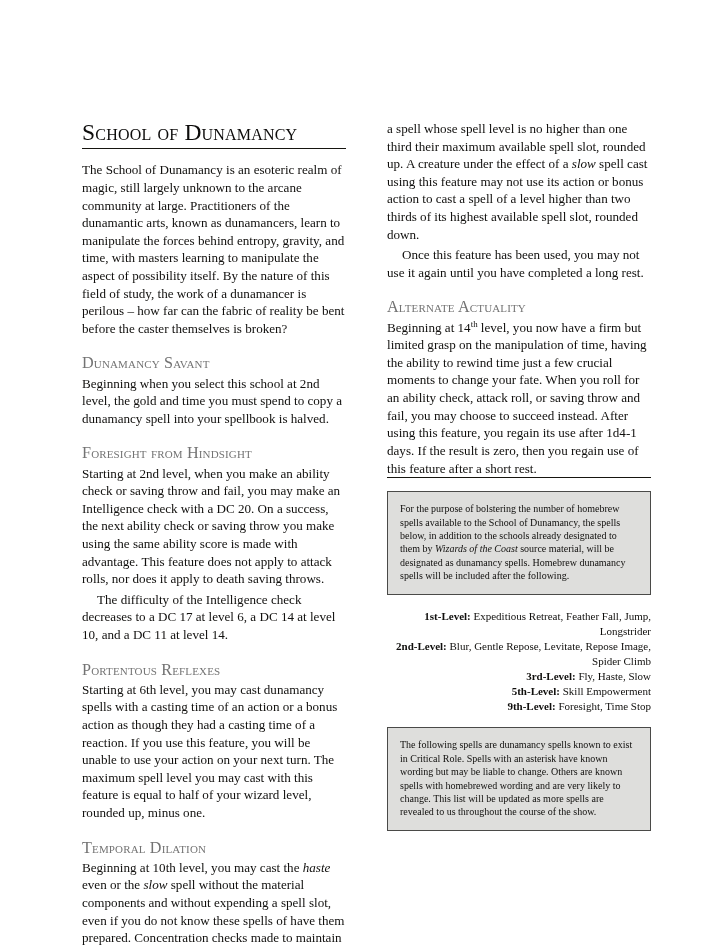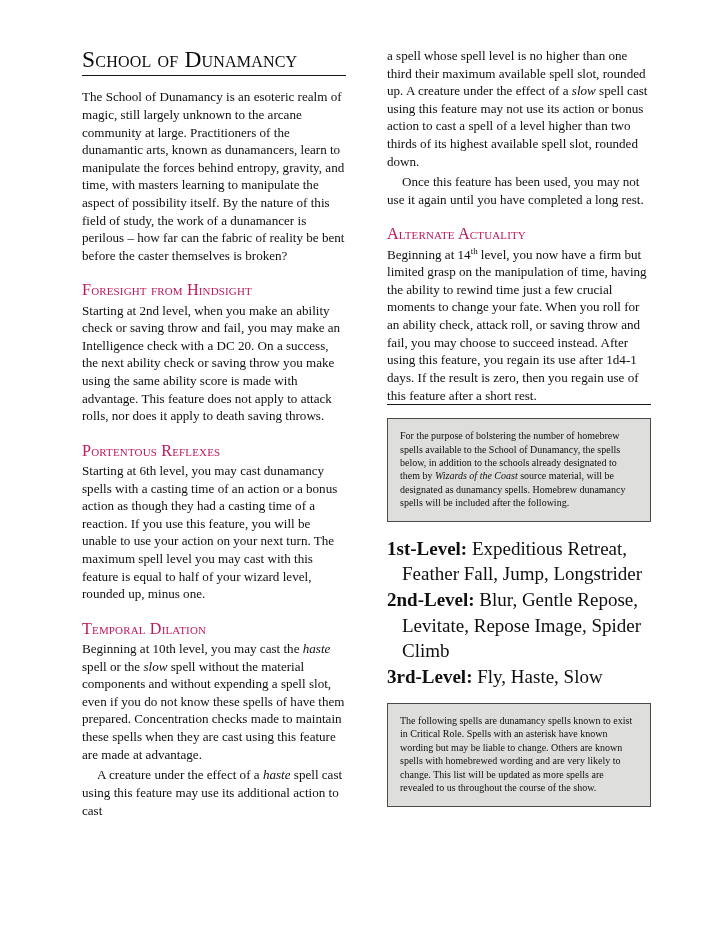--- a/index.html
+++ b/index.html
@@ -13,21 +13,21 @@
     font-family: "Liberation Serif", "DejaVu Serif", serif;
     color: #100f0d;
     overflow: hidden;
   }
 
   .page {
     position: relative;
     width: 728px;
     height: 946px;
     box-sizing: border-box;
-    padding: 47px 80px 40px 82px;
+    padding: 120px 80px 40px 82px;
     background: #ffffff;
   }
 
   .columns {
     display: flex;
     flex-direction: row;
     align-items: flex-start;
     gap: 41px;
     height: 100%;
   }
@@ -56,21 +56,21 @@
     height: 0;
   }
   h2.feature {
     margin: 17px 0 2px 0;
     padding: 0;
     font-weight: normal;
     font-size: 16.2px;
     line-height: 1.12;
     font-variant: small-caps;
     letter-spacing: 0.15px;
-    color: #be185d;
+    color: #737373;
   }
 
   
   p.body {
     margin: 0;
     padding: 0;
     font-size: 13.1px;
     line-height: 1.345;
     text-align: left;
   }
@@ -100,50 +100,54 @@
     line-height: 1.345;
   }
 
   
   .spell-list {
     margin: 14px 0 0 0;
     padding: 0;
     list-style: none;
   }
   .spell-list li {
-    font-size: 19px;
+    font-size: 11px;
     line-height: 1.345;
     padding-left: 15px;
     text-indent: -15px;
     margin: 0 0 0.5px 0;
+    text-align: right;
   }
   .spell-list .lvl { font-weight: bold; }
 </style>
 </head>
 <body>
 
 <div class="page">
   <div class="columns">
 
     <div class="col">
 
       <h1 class="major">School of Dunamancy</h1>
       <hr class="rule">
 
       <p class="body">The School of Dunamancy is an esoteric realm of magic, still largely unknown to the arcane community at large. Practitioners of the dunamantic arts, known as dunamancers, learn to manipulate the forces behind entropy, gravity, and time, with masters learning to manipulate the aspect of possibility itself. By the nature of this field of study, the work of a dunamancer is perilous – how far can the fabric of reality be bent before the caster themselves is broken?</p>
 
+      <h2 class="feature">Dunamancy Savant</h2>
+      <p class="body">Beginning when you select this school at 2nd level, the gold and time you must spend to copy a dunamancy spell into your spellbook is halved.</p>
 
       <h2 class="feature">Foresight from Hindsight</h2>
       <p class="body">Starting at 2nd level, when you make an ability check or saving throw and fail, you may make an Intelligence check with a DC 20. On a success, the next ability check or saving throw you make using the same ability score is made with advantage. This feature does not apply to attack rolls, nor does it apply to death saving throws.</p>
+      <p class="body indent">The difficulty of the Intelligence check decreases to a DC 17 at level 6, a DC 14 at level 10, and a DC 11 at level 14.</p>
 
       <h2 class="feature">Portentous Reflexes</h2>
       <p class="body">Starting at 6th level, you may cast dunamancy spells with a casting time of an action or a bonus action as though they had a casting time of a reaction. If you use this feature, you will be unable to use your action on your next turn. The maximum spell level you may cast with this feature is equal to half of your wizard level, rounded up, minus one.</p>
 
       <h2 class="feature">Temporal Dilation</h2>
-      <p class="body"><span>Beginning at 10th level, you may cast the </span><em>haste</em><span> spell or the </span><em>slow</em><span> spell without the material components and without expending a spell slot, even if you do not know these spells of have them prepared. Concentration checks made to maintain these spells when they are cast using this feature are made at advantage.</span></p>
+      <p class="body"><span>Beginning at 10th level, you may cast the </span><em>haste</em><span> even or the </span><em>slow</em><span> spell without the material components and without expending a spell slot, even if you do not know these spells of have them prepared. Concentration checks made to maintain these spells when they are cast using this feature are made at advantage.</span></p>
       <p class="body indent"><span>A creature under the effect of a </span><em>haste</em><span> spell cast using this feature may use its additional action to cast</span></p>
 
     </div>
 
     <div class="col">
 
       <p class="body"><span>a spell whose spell level is no higher than one third their maximum available spell slot, rounded up. A creature under the effect of a </span><em>slow</em><span> spell cast using this feature may not use its action or bonus action to cast a spell of a level higher than two thirds of its highest available spell slot, rounded down.</span></p>
       <p class="body indent">Once this feature has been used, you may not use it again until you have completed a long rest.</p>
 
       <h2 class="feature">Alternate Actuality</h2>
@@ -152,20 +156,22 @@
       <hr class="rule" style="margin-bottom:0;">
 
       <div class="callout">
         <p><span>For the purpose of bolstering the number of homebrew spells available to the School of Dunamancy, the spells below, in addition to the schools already designated to them by </span><em>Wizards of the Coast</em><span> source material, will be designated as dunamancy spells. Homebrew dunamancy spells will be included after the following.</span></p>
       </div>
 
       <ul class="spell-list">
         <li><span class="lvl">1st-Level:</span><span> Expeditious Retreat, Feather Fall, Jump, Longstrider</span></li>
         <li><span class="lvl">2nd-Level:</span><span> Blur, Gentle Repose, Levitate, Repose Image, Spider Climb</span></li>
         <li><span class="lvl">3rd-Level:</span><span> Fly, Haste, Slow</span></li>
+        <li><span class="lvl">5th-Level:</span><span> Skill Empowerment</span></li>
+        <li><span class="lvl">9th-Level:</span><span> Foresight, Time Stop</span></li>
       </ul>
 
       <div class="callout">
         <p>The following spells are dunamancy spells known to exist in Critical Role. Spells with an asterisk have known wording but may be liable to change. Others are known spells with homebrewed wording and are very likely to change. This list will be updated as more spells are revealed to us throughout the course of the show.</p>
       </div>
 
     </div>
   </div>
 </div>
 

